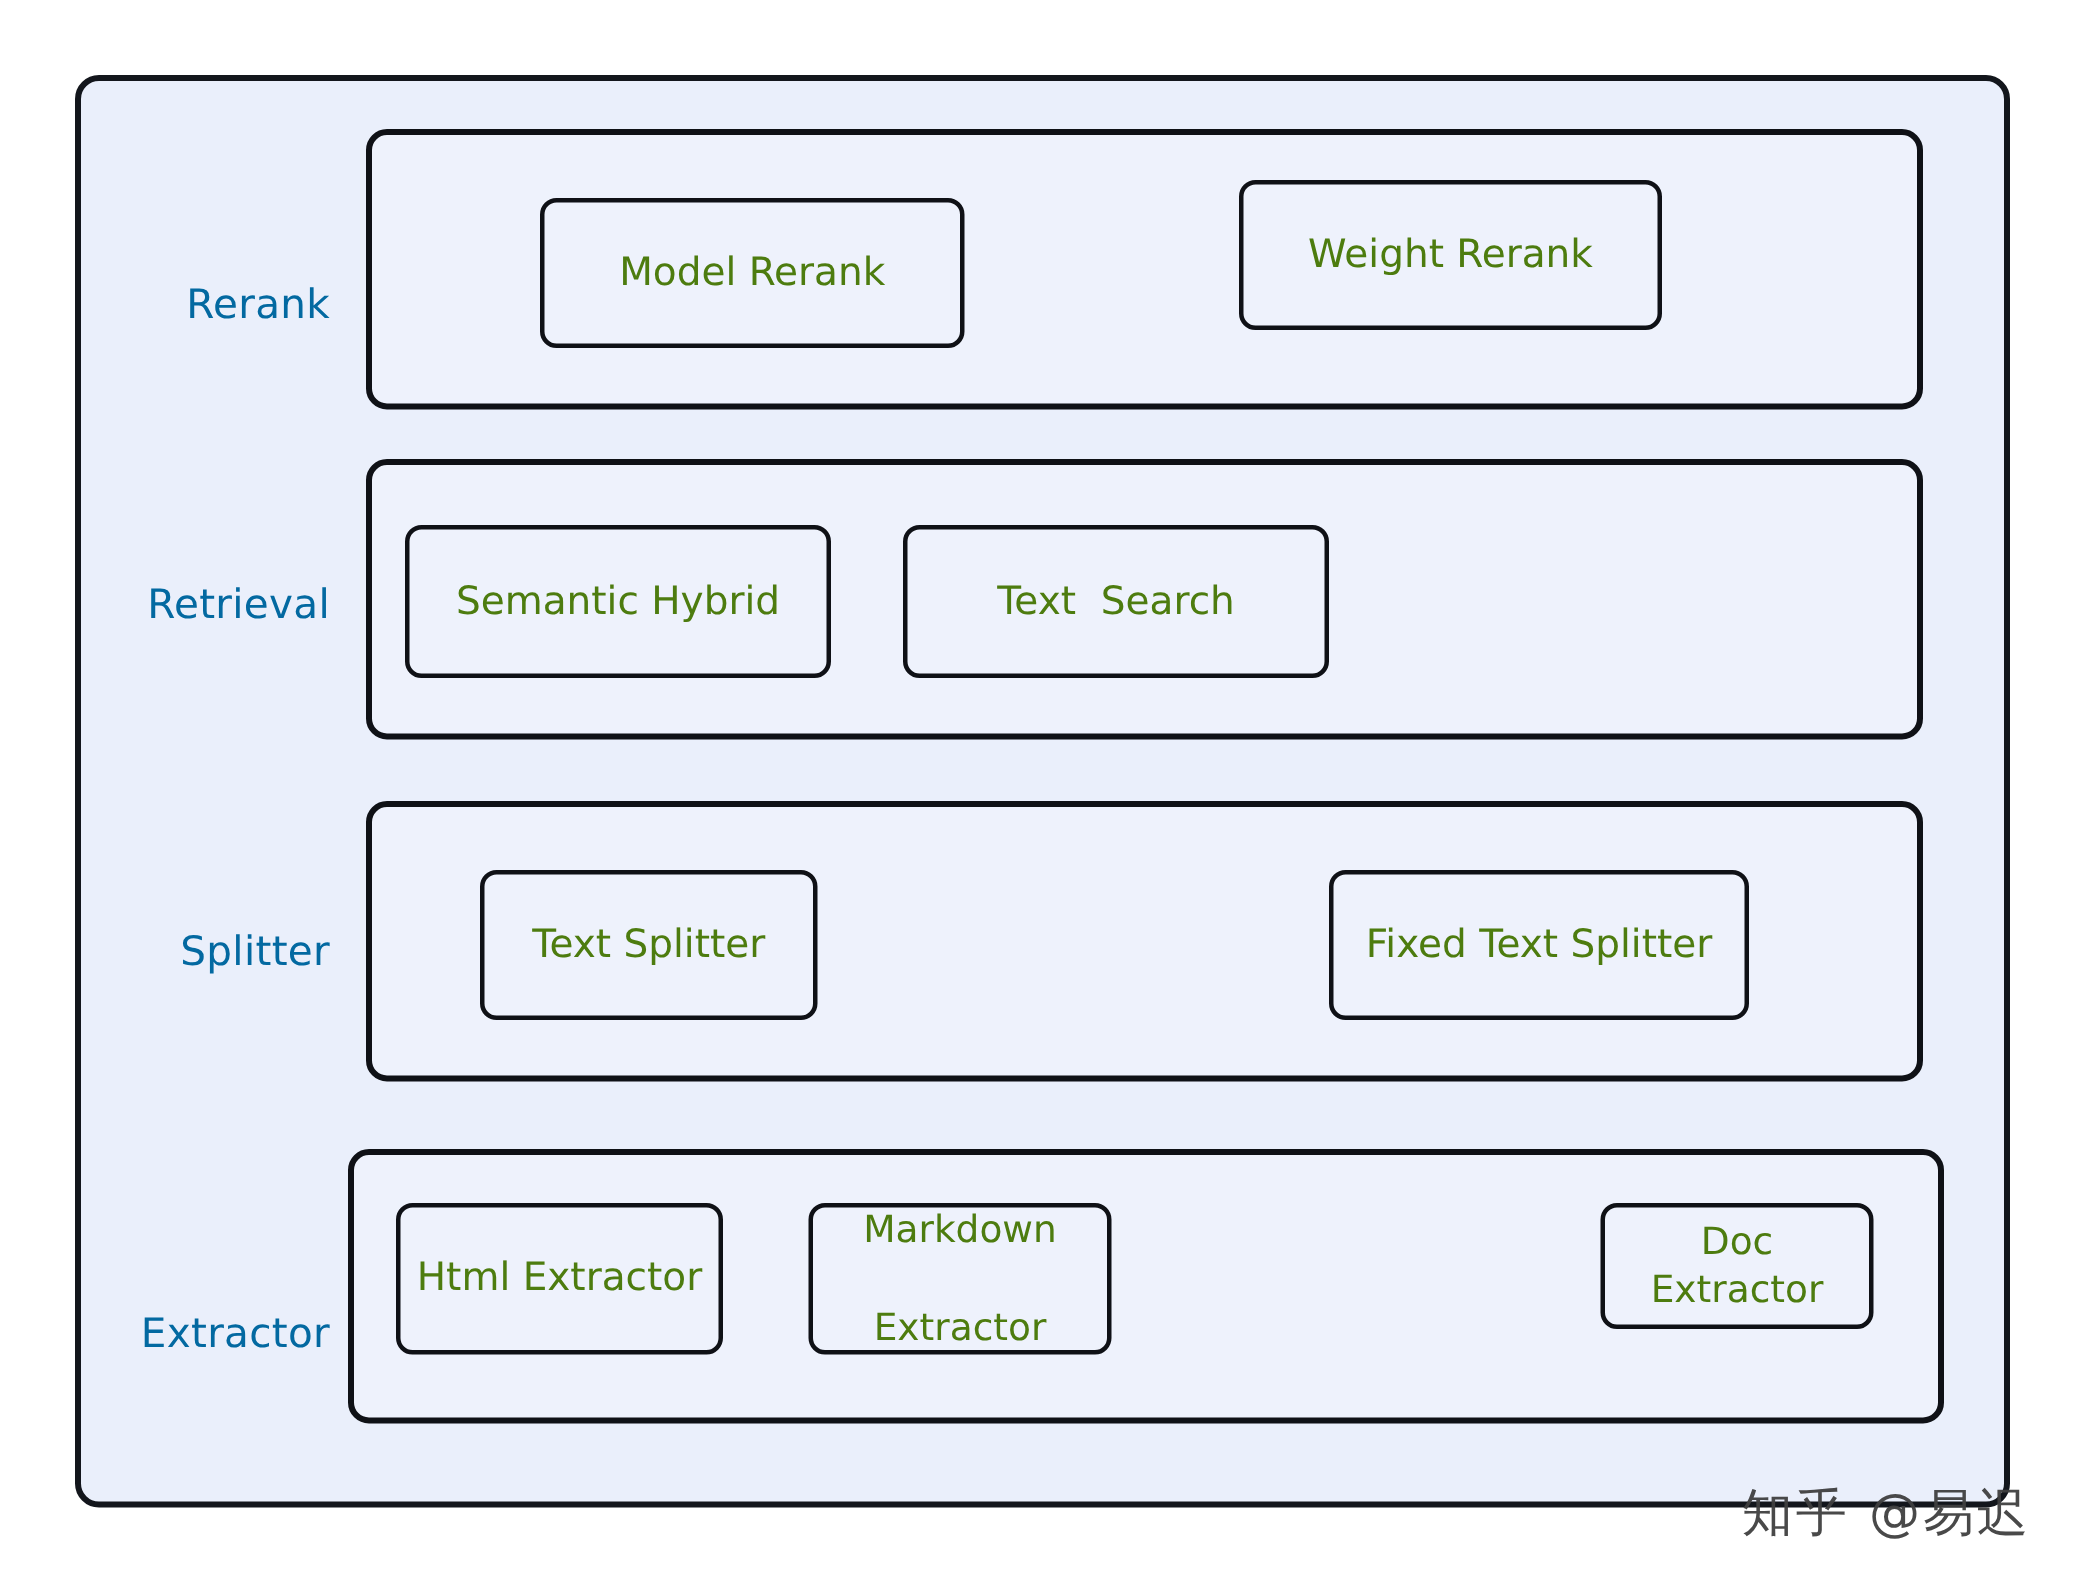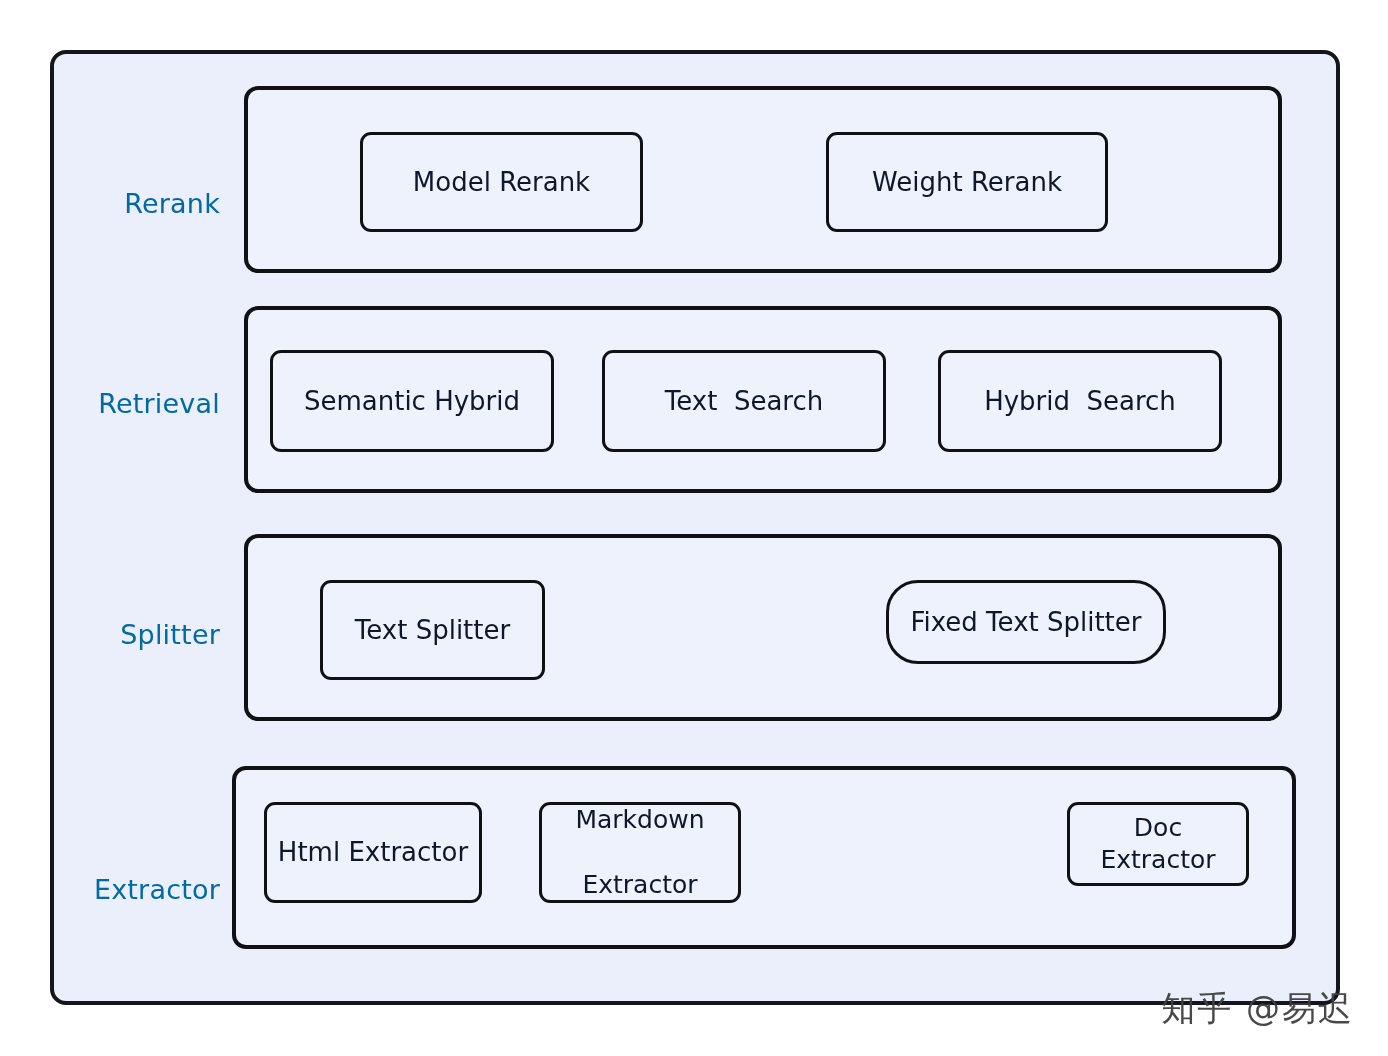--- a/index.html
+++ b/index.html
@@ -67,21 +67,21 @@
     position: absolute;
     box-sizing: border-box;
     background: #eef2fc;
     border: 3.5px solid #0f1116;
     border-radius: 11px;
     display: flex;
     align-items: center;
     justify-content: center;
     text-align: center;
     font-size: 26px;
-    color: #0f172a;
+    color: #4d7c0f;
     line-height: 1.26;
     padding: 18px 6px;
   }
 
   .node-box.two-line {
     font-size: 25px;
     line-height: 1.30;
   }
 
   .wide-space {
@@ -110,47 +110,46 @@
   <div class="outer-shell">
 
     <div class="stage-row">
 
       <div class="stage-label" style="top: 134px;">Rerank</div>
 
       <div class="stage-group" style="left: 190px; top: 32px; width: 1038px; height: 187px;">
 
         <div class="node-box" style="left: 112px; top: 42px; width: 283px; height: 100px;">Model Rerank</div>
 
-        <div class="node-box" style="left: 578px; top: 42px; width: 282px; height: 100px;">Weight Rerank</div>
+        <div class="node-box" style="left: 578px; top: 30px; width: 282px; height: 100px;">Weight Rerank</div>
       </div>
     </div>
 
     <div class="stage-row">
 
       <div class="stage-label" style="top: 334px;">Retrieval</div>
 
       <div class="stage-group" style="left: 190px; top: 252px; width: 1038px; height: 187px;">
 
         <div class="node-box" style="left: 22px; top: 40px; width: 284px; height: 102px;">Semantic Hybrid</div>
 
         <div class="node-box wide-space" style="left: 354px; top: 40px; width: 284px; height: 102px;">Text  Search</div>
 
-        <div class="node-box wide-space" style="left: 690px; top: 40px; width: 284px; height: 102px;">Hybrid  Search</div>
       </div>
     </div>
 
     <div class="stage-row">
 
       <div class="stage-label" style="top: 565px;">Splitter</div>
 
       <div class="stage-group" style="left: 190px; top: 480px; width: 1038px; height: 187px;">
 
         <div class="node-box" style="left: 72px; top: 42px; width: 225px; height: 100px;">Text Splitter</div>
 
-        <div class="node-box" style="left: 638px; top: 42px; width: 280px; height: 84px; border-radius: 32px;">Fixed Text Splitter</div>
+        <div class="node-box" style="left: 638px; top: 42px; width: 280px; height: 100px;">Fixed Text Splitter</div>
       </div>
     </div>
 
     <div class="stage-row">
 
       <div class="stage-label" style="top: 820px;">Extractor</div>
 
       <div class="stage-group" style="left: 178px; top: 712px; width: 1064px; height: 183px;">
 
         <div class="node-box" style="left: 28px; top: 32px; width: 218px; height: 101px;">Html Extractor</div>

